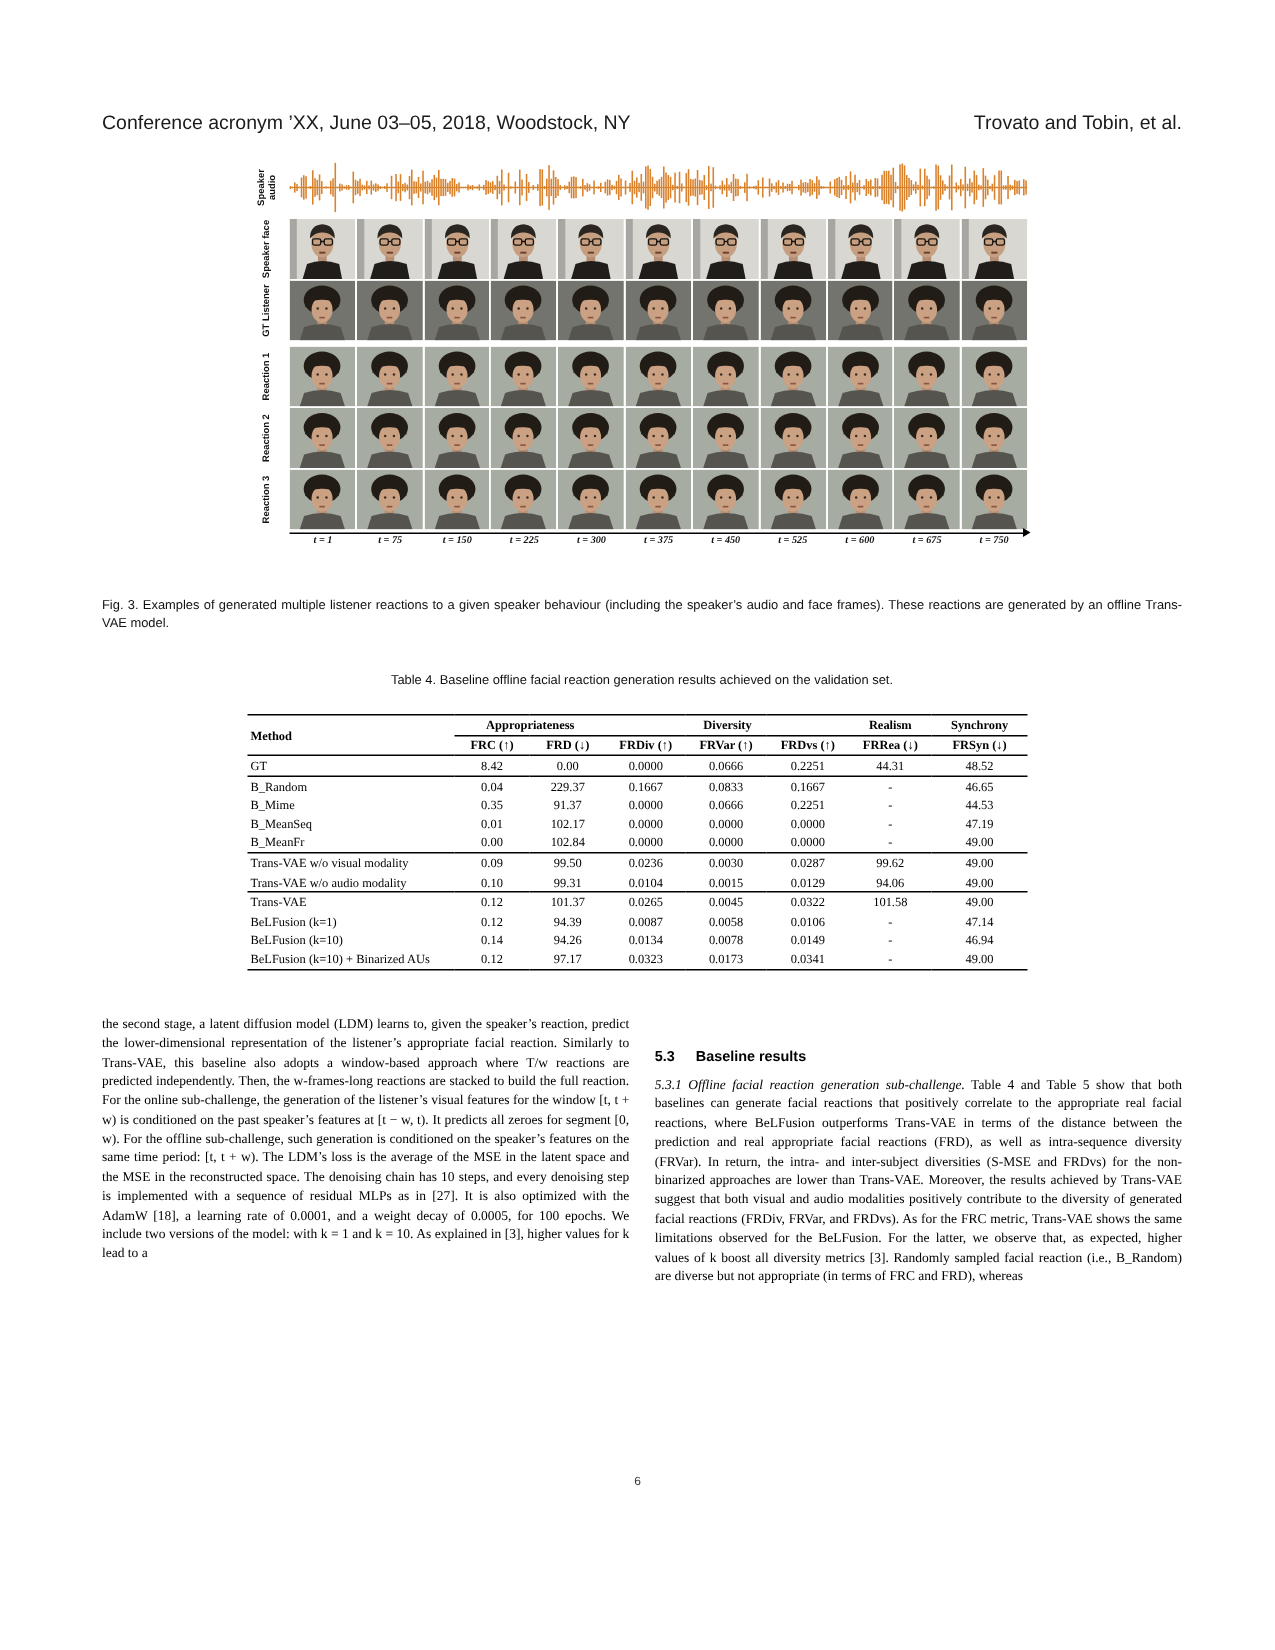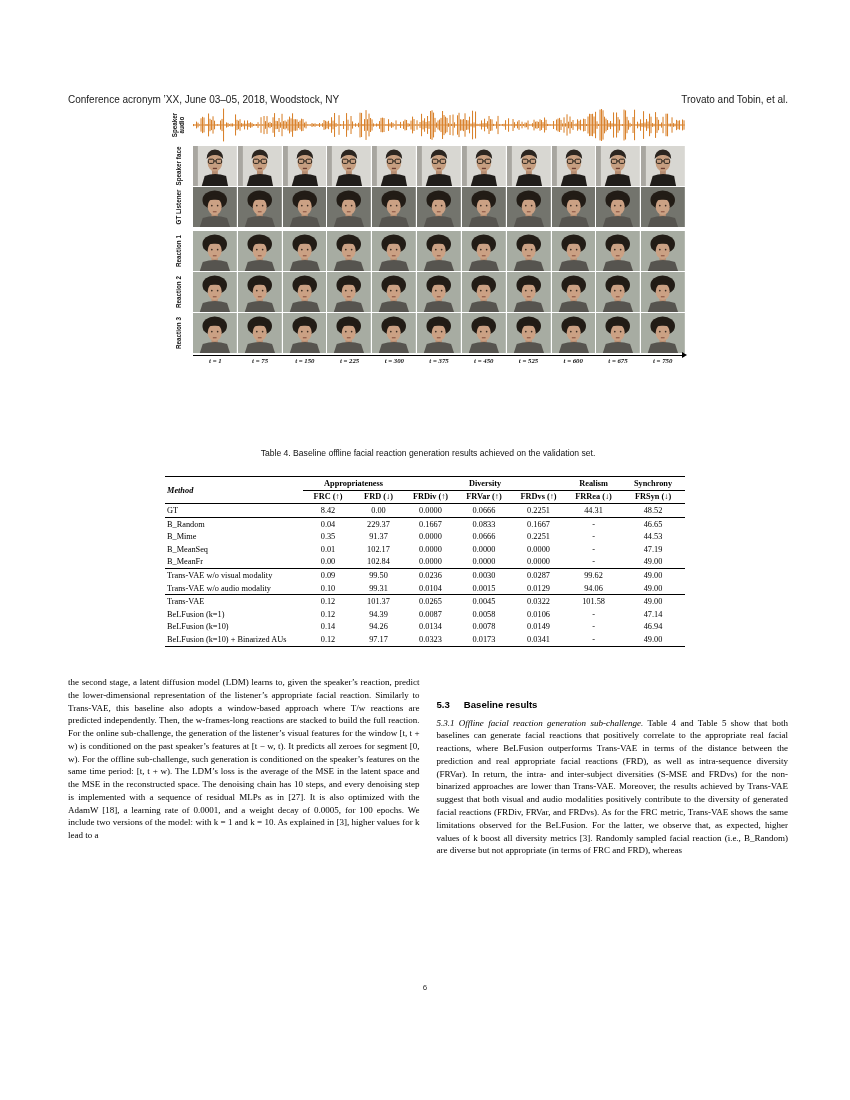--- a/index.html
+++ b/index.html
@@ -1,21 +1,21 @@
 <!DOCTYPE html>
 <html><head>
 <meta charset="utf-8">
 <style>
   html,body{margin:0;padding:0;background:#e9e9e9;}
   .page{position:relative;width:850px;height:1100px;margin:0 auto;background:#ffffff;
         font-family:"Liberation Serif",serif;color:#000;overflow:hidden;}
   
   .running{position:absolute;top:74px;left:68px;width:720px;display:flex;
            justify-content:space-between;font-family:"Liberation Sans",sans-serif;
-           font-size:10px;color:#1a1a1a;margin-top:20px;}
+           font-size:13px;color:#1a1a1a;}
   
   .figure-block{position:absolute;top:106px;left:165px;width:520px;}
   .fig-row{display:flex;height:40px;margin-bottom:1px;}
   .fig-row.waveform-row{height:38px;margin-bottom:2px;}
   .gap-row{height:3px;}
   .row-label{width:28px;position:relative;flex:0 0 28px;}
   .row-label span{position:absolute;left:50%;top:50%;transform:translate(-50%,-50%) rotate(-90deg);
                   width:42px;text-align:center;font-family:"Liberation Sans",sans-serif;
                   font-weight:bold;font-size:6.3px;line-height:1.1;color:#111;}
   .frames{flex:1;display:flex;gap:1px;}
@@ -35,21 +35,21 @@
                  font-family:"Liberation Sans",sans-serif;font-size:8.6px;color:#111;}
   .results-table{position:absolute;top:476px;left:165px;width:520px;border-collapse:collapse;
                  font-size:8.3px;table-layout:fixed;}
   .results-table{border-top:1.2px solid #000;border-bottom:1.2px solid #000;}
   .results-table th,.results-table td{padding:1.8px 2px;font-weight:normal;}
   .results-table th{font-weight:bold;}
   .results-table .num{text-align:center;}
   .results-table .method{text-align:left;padding-left:2px;}
   .results-table thead th.group{border-bottom:0.8px solid #000;}
   .results-table thead tr.sub th{border-bottom:0.9px solid #000;text-align:center;}
-  .results-table thead th.methodhead{border-bottom:0.9px solid #000;vertical-align:middle;text-align:left;font-style:italic;}
+  .results-table thead th.methodhead{border-bottom:0.9px solid #000;vertical-align:middle;text-align:left;}
   .results-table tbody + tbody tr:first-child td{border-top:0.8px solid #000;margin-left:36px;}
   
   .body-cols{position:absolute;top:676px;left:68px;width:720px;display:flex;gap:17px;
              font-size:9px;line-height:1.42;text-align:justify;}
   .body-cols .col{flex:1;min-width:0;}
   .body-cols p{margin:0;}
   .section-head{display:flex;gap:14px;font-family:"Liberation Sans",sans-serif;
                 font-size:9.6px;font-weight:bold;margin:22px 0 5px 0;}
   .subsec-lead{font-style:italic;}
   .pagenum{position:absolute;top:983px;left:0;width:850px;text-align:center;
@@ -1199,20 +1199,21 @@
         <span>t = 300</span>
         <span>t = 375</span>
         <span>t = 450</span>
         <span>t = 525</span>
         <span>t = 600</span>
         <span>t = 675</span>
         <span>t = 750</span>
       </div>
   </div>
 
+  <p class="fig-caption">Fig. 3.  Examples of generated multiple listener reactions to a given speaker behaviour (including the speaker’s audio and face frames). These reactions are generated by an offline Trans-VAE model.</p>
 
   <p class="table-caption">Table 4.   Baseline offline facial reaction generation results achieved on the validation set.</p>
 
   <table class="results-table" id="results-table">
       <colgroup>
         <col style="width: 138px;">
         <col style="width: 50px;">
         <col style="width: 51px;">
         <col style="width: 53px;">
         <col style="width: 54px;">

